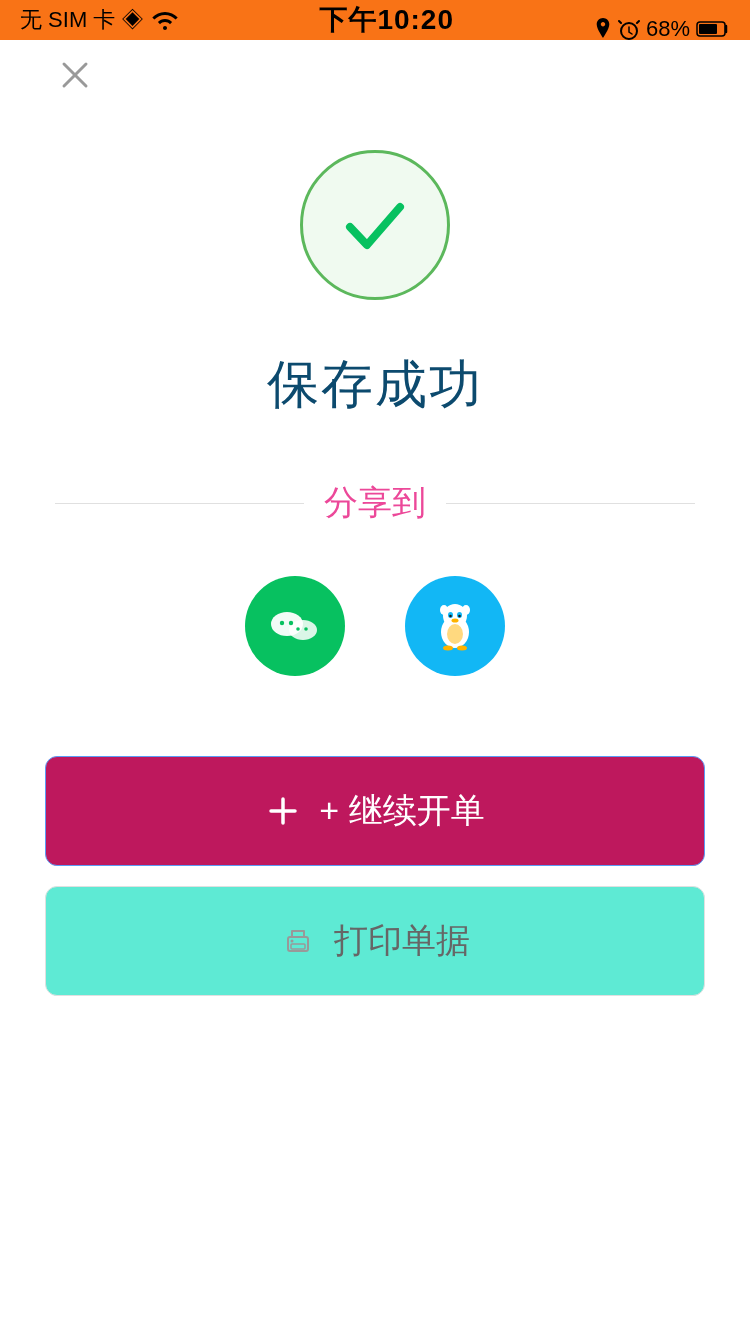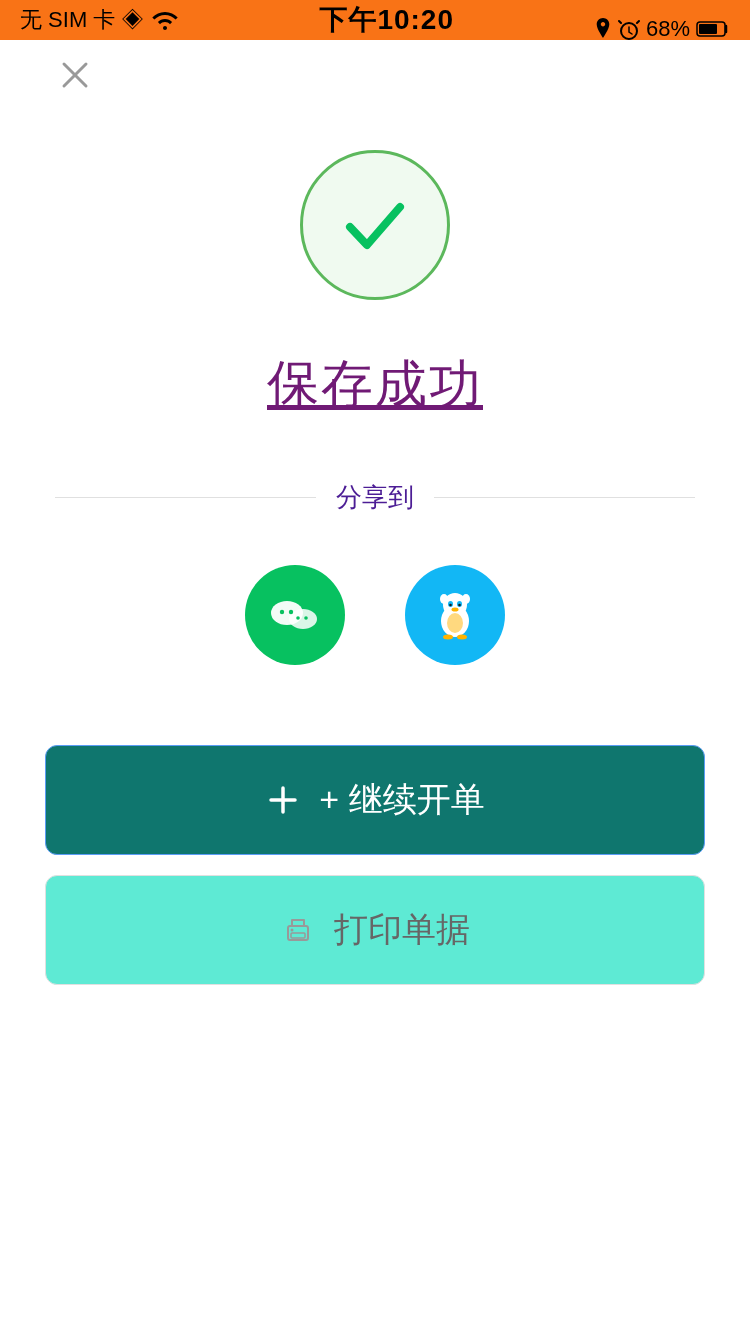--- a/index.html
+++ b/index.html
@@ -84,42 +84,41 @@
     }
     .success-circle svg {
       width: 80px;
       height: 80px;
     }
 
     
     .success-title {
       font-size: 52px;
       font-weight: 400;
-      color: #701a75;
+      color: #0c4a6e;
       margin-bottom: 60px;
       letter-spacing: 2px;
-      text-decoration: underline;
     }
 
     
     .share-divider {
       width: 640px;
       display: flex;
       align-items: center;
       gap: 20px;
       margin-bottom: 50px;
     }
     .divider-line {
       flex: 1;
       height: 1px;
       background: #e0e0e0;
     }
     .divider-label {
-      font-size: 26px;
-      color: #4c1d95;
+      font-size: 34px;
+      color: #ec4899;
       white-space: nowrap;
     }
 
     
     .share-icons {
       display: flex;
       gap: 60px;
       margin-bottom: 80px;
     }
     .share-icon-btn {
@@ -156,21 +155,21 @@
       display: flex;
       align-items: center;
       justify-content: center;
       gap: 18px;
       font-size: 34px;
       color: #666666;
       cursor: pointer;
       outline: none;
     }
     .action-btn.primary {
-      background: #0f766e;
+      background: #be185d;
       border-color: #5b9cf6;
       color: #ffffff;
     }
     .action-btn svg {
       width: 36px;
       height: 36px;
       flex-shrink: 0;
     }
   </style>
 </head>

